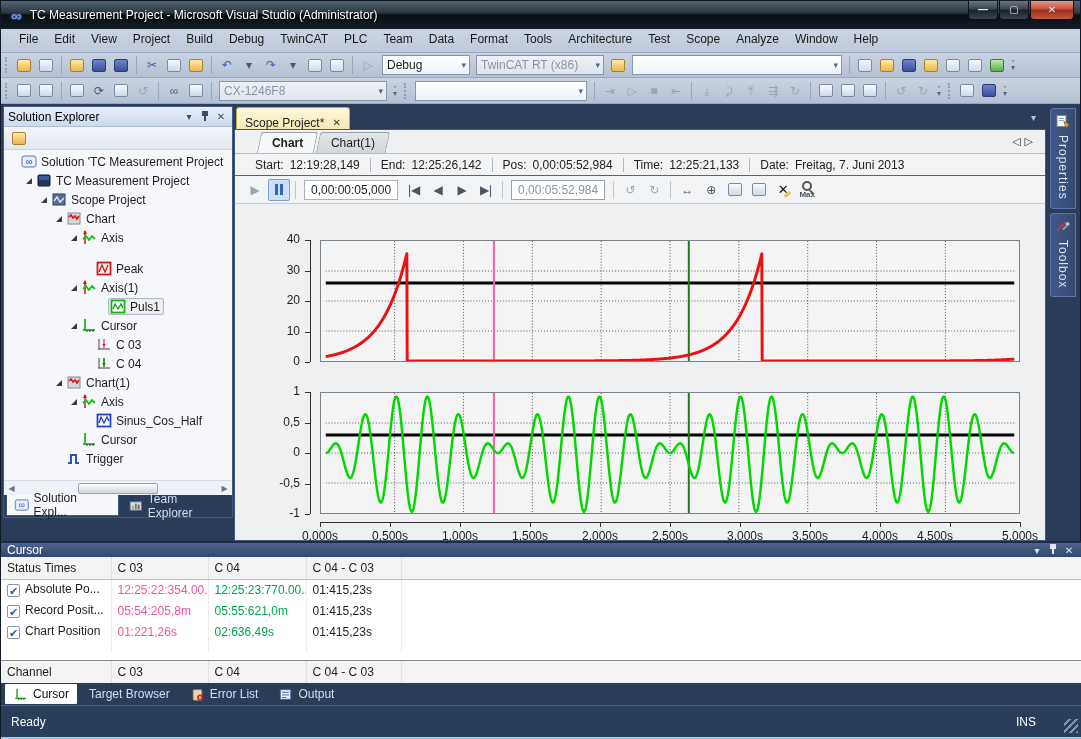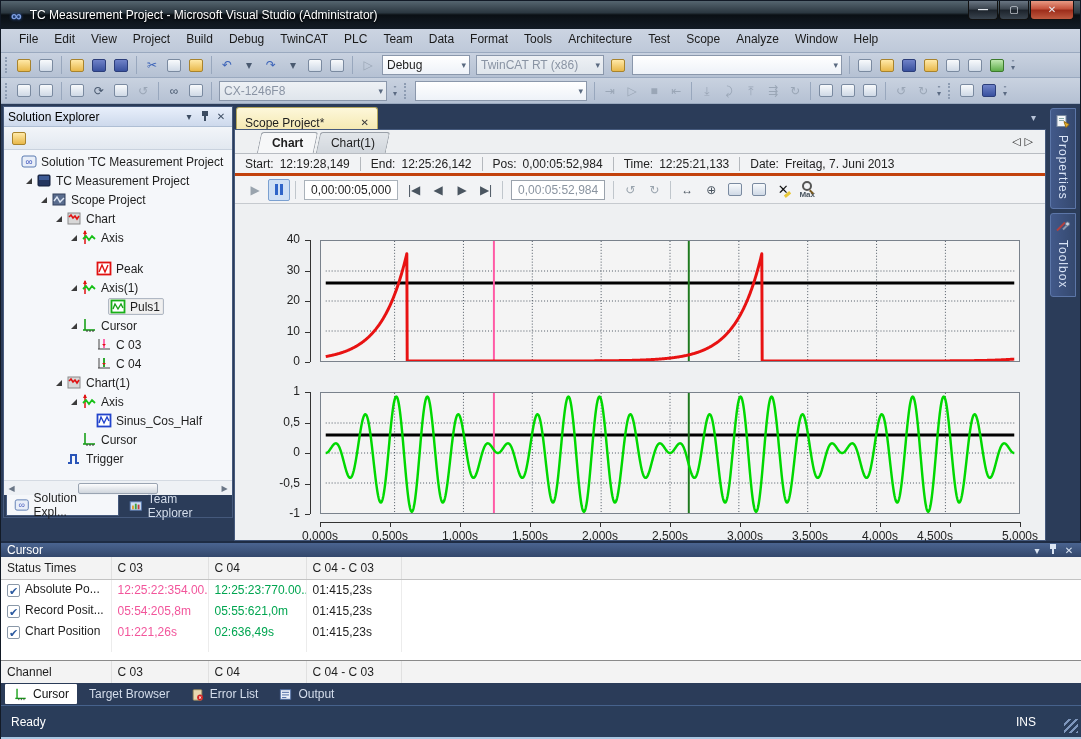--- a/index.html
+++ b/index.html
@@ -88,37 +88,37 @@
     border:1px solid #5c76a8; border-radius:3px 0 0 3px; color:#d9e4f6; padding:4px 0 8px;
     display:flex; flex-direction:column; align-items:center; }
   .side-tab .vicon { width:16px; height:16px; margin-bottom:6px; }
   .side-tab .vtext { writing-mode:vertical-rl; font-size:12px; letter-spacing:1px; }
 
   
   #doc { position:absolute; left:233px; top:0; width:812px; height:437px; }
   #doc-tab-row { height:25px; position:relative; }
   #doc-tab { position:absolute; left:2px; top:3px; height:30px; padding:0 8px; display:flex; align-items:center;
     background:linear-gradient(#fdf7da,#f2e4a4); border:1px solid #b7a95e; border-bottom:none;
-    border-radius:3px 3px 0 0; color:#1e1e1e;gap:28px; }
+    border-radius:3px 3px 0 0; color:#1e1e1e; }
   #doc-tab .close { margin-left:8px; font-size:10px; color:#3a3a3a; }
   #doc-dd { position:absolute; right:10px; top:8px; color:#b8c4d8; font-size:10px; }
   #doc-body { position:absolute; left:0; top:25px; width:812px; height:412px; background:#eef0f2;
     border:1px solid #45597c; }
 
   #chart-tab-row { height:24px; background:#eef0f2; border-bottom:1px solid #b8bcc2; position:relative;
     display:flex; align-items:flex-end; padding-left:24px; }
   .chart-tab { height:21px; padding:0 12px; display:flex; align-items:center; margin-right:2px;
     border:1px solid #9aa0a8; border-bottom:none; border-radius:3px 3px 0 0;
     background:linear-gradient(#e2e6ea,#d2d7dd); transform:skewX(-12deg); }
   .chart-tab span { transform:skewX(12deg); }
   .chart-tab.active { background:#f6f7f8; font-weight:bold; }
   #chart-tab-nav { position:absolute; right:8px; top:5px; font-size:11px; color:#222; letter-spacing:4px; }
 
-  #info-row { height:22px; background:#f2f3f5; border-bottom:3px solid #c2410c; display:flex; align-items:center;
-    padding-left:10px; color:#222; }
+  #info-row { height:22px; background:#f2f3f5; border-bottom:1px solid #c2410c; display:flex; align-items:center;
+    padding-left:20px; color:#222; }
   .info-seg { display:flex; align-items:center; }
   .info-seg .lbl { margin-right:6px; }
   .info-seg .val { margin-right:10px; }
   .vsep { width:1px; height:14px; background:#b4b8bd; margin-right:10px; }
 
   #playback-row { height:28px; background:#f2f3f5; border-bottom:1px solid #c6cacf; display:flex; align-items:center;
     padding-left:8px; }
   .pb-btn { width:22px; height:22px; display:flex; align-items:center; justify-content:center; margin:0 1px;
     font-size:12px; color:#9aa4ae; border-radius:2px; }
   .pb-btn.dark { color:#4a5560; }

